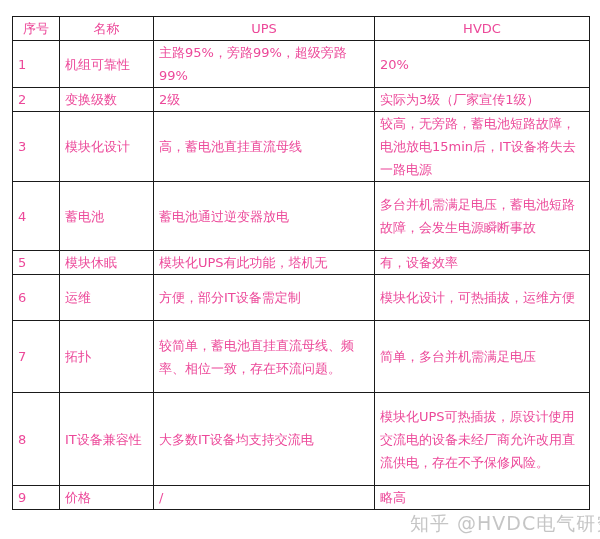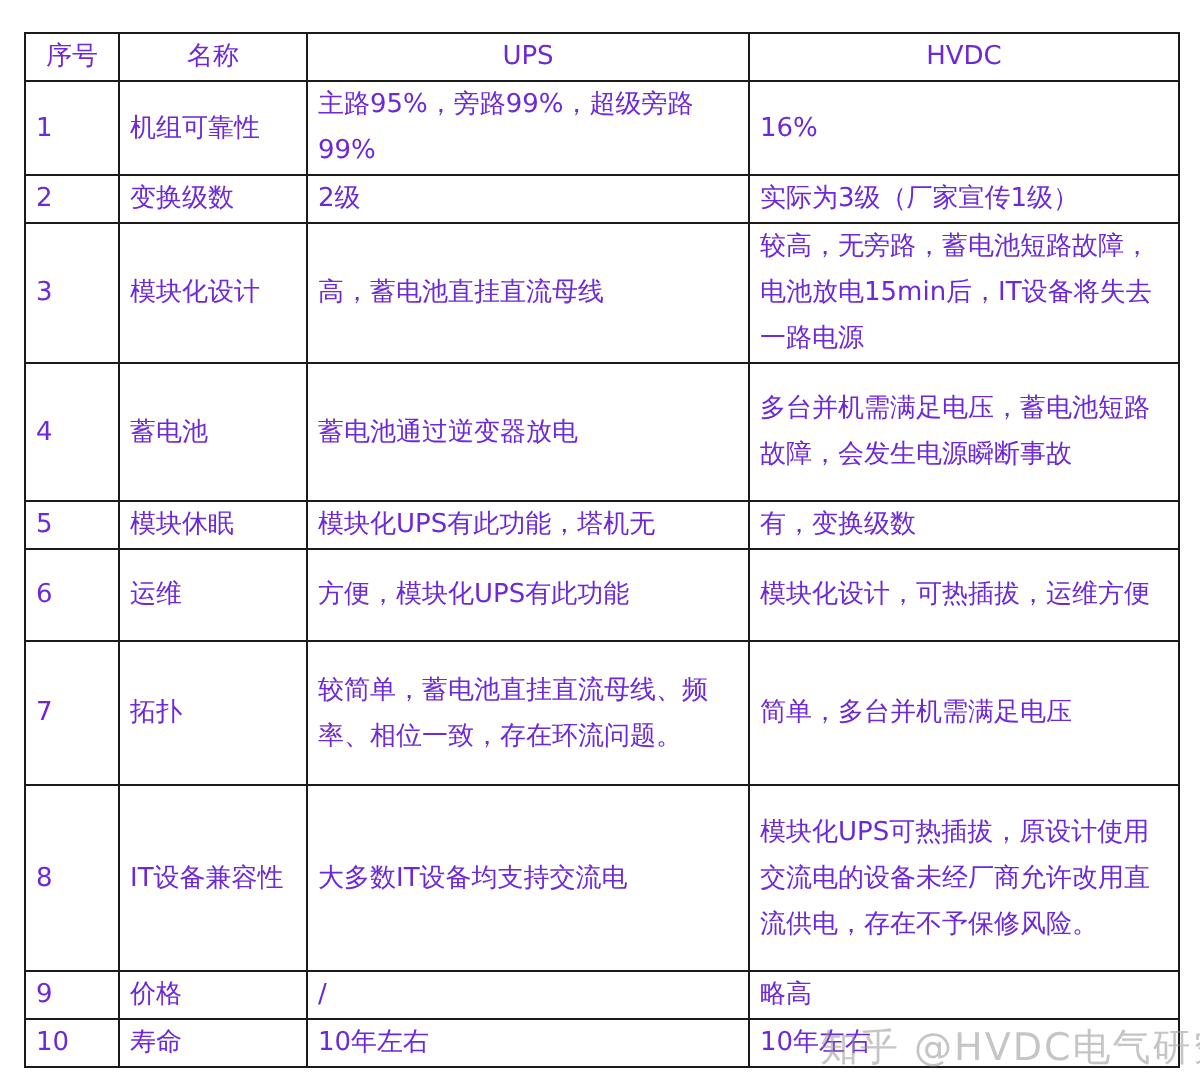--- a/index.html
+++ b/index.html
@@ -2,21 +2,21 @@
 <html><head>
 <meta charset="utf-8">
 <style>
   html, body { margin: 0; padding: 0; background: #ffffff; }
   body { width: 600px; height: 539px; position: relative; overflow: hidden;
          font-family: "DejaVu Sans", "Liberation Sans", sans-serif; color: #333333; }
   table.cmp { position: absolute; left: 12px; top: 16px; width: 577px;
               border-collapse: collapse; table-layout: fixed; font-size: 13px; }
   table.cmp td, table.cmp th { border: 1.5px solid #1a1a1a; 
               vertical-align: middle; padding: 0 5px; line-height: 23px;
-              font-weight: normal; color: #6d28d9; }
+              font-weight: normal; color: #ec4899; }
   col.c1 { width: 47px; } col.c2 { width: 94px; } col.c3 { width: 221px; } col.c4 { width: 215px; }
   tr.h24 td, tr.h24 th { height: 22px; }
   .watermark { position: absolute; left: 410px; top: 511px; font-size: 19px;
                color: rgba(150,150,150,0.55); letter-spacing: 1px; white-space: nowrap;
                pointer-events: none; }
 </style>
 </head>
 <body>
 
 <table class="cmp">
@@ -32,21 +32,21 @@
       <th>名称</th>
       <th>UPS</th>
       <th>HVDC</th>
     </tr>
   </thead>
   <tbody>
     <tr style="height:47px">
       <td>1</td>
       <td>机组可靠性</td>
       <td>主路95%，旁路99%，超级旁路99%</td>
-      <td>16%</td>
+      <td>20%</td>
     </tr>
     <tr class="h24">
       <td>2</td>
       <td>变换级数</td>
       <td>2级</td>
       <td>实际为3级（厂家宣传1级）</td>
     </tr>
     <tr style="height:70px">
       <td>3</td>
       <td>模块化设计</td>
@@ -56,48 +56,42 @@
     <tr style="height:69px">
       <td>4</td>
       <td>蓄电池</td>
       <td>蓄电池通过逆变器放电</td>
       <td>多台并机需满足电压，蓄电池短路故障，会发生电源瞬断事故</td>
     </tr>
     <tr class="h24">
       <td>5</td>
       <td>模块休眠</td>
       <td>模块化UPS有此功能，塔机无</td>
-      <td>有，变换级数</td>
+      <td>有，设备效率</td>
     </tr>
     <tr style="height:46px">
       <td>6</td>
       <td>运维</td>
-      <td>方便，模块化UPS有此功能</td>
+      <td>方便，部分IT设备需定制</td>
       <td>模块化设计，可热插拔，运维方便</td>
     </tr>
     <tr style="height:72px">
       <td>7</td>
       <td>拓扑</td>
       <td>较简单，蓄电池直挂直流母线、频率、相位一致，存在环流问题。</td>
       <td>简单，多台并机需满足电压</td>
     </tr>
     <tr style="height:93px">
       <td>8</td>
       <td>IT设备兼容性</td>
       <td>大多数IT设备均支持交流电</td>
       <td>模块化UPS可热插拔，原设计使用交流电的设备未经厂商允许改用直流供电，存在不予保修风险。</td>
     </tr>
     <tr class="h24">
       <td>9</td>
       <td>价格</td>
       <td>/</td>
       <td>略高</td>
     </tr>
-    <tr class="h24">
-      <td>10</td>
-      <td>寿命</td>
-      <td>10年左右</td>
-      <td>10年左右</td>
-    </tr>
   </tbody>
 </table>
 
 <div class="watermark">知乎 @HVDC电气研究所</div>
 
 </body></html>

